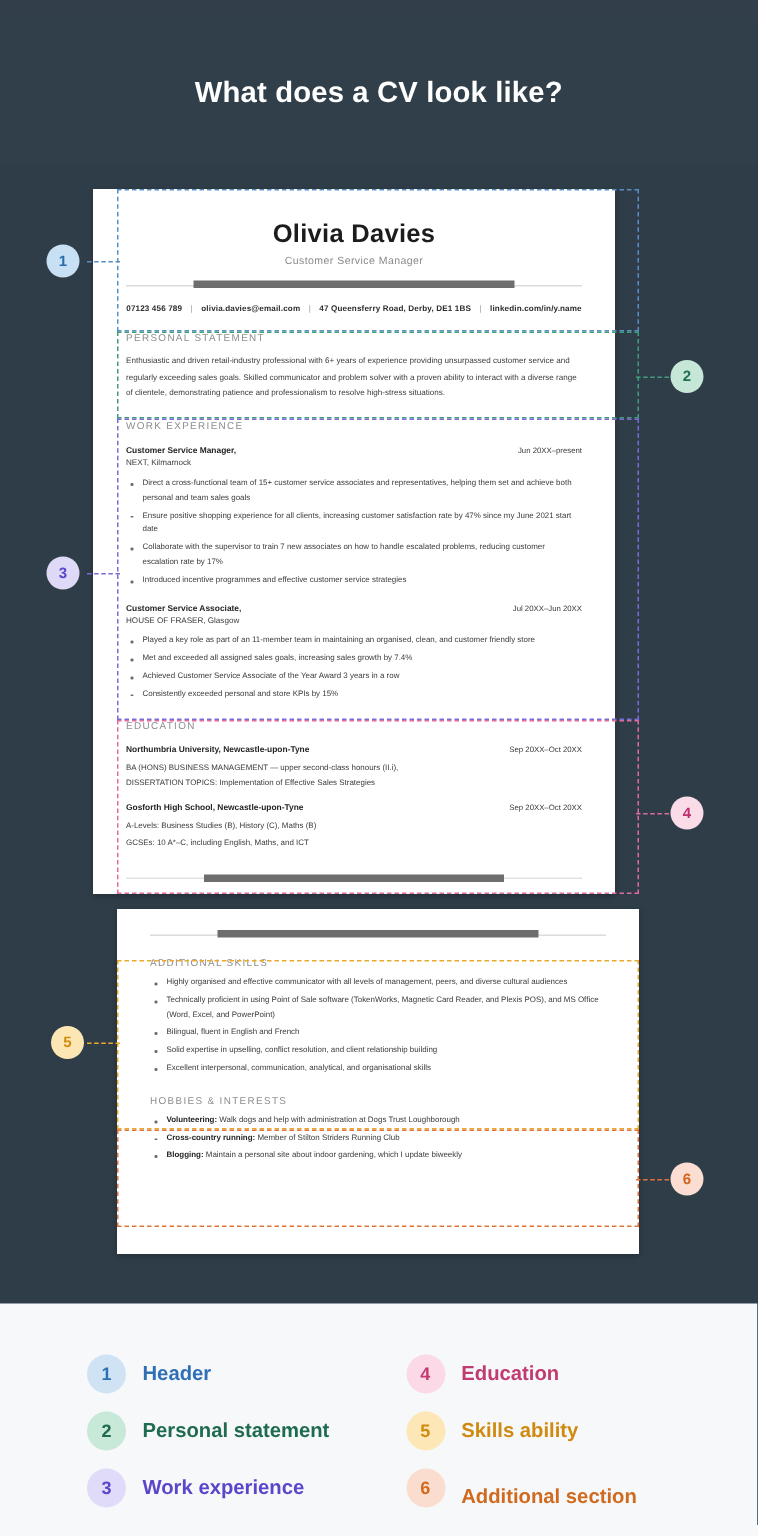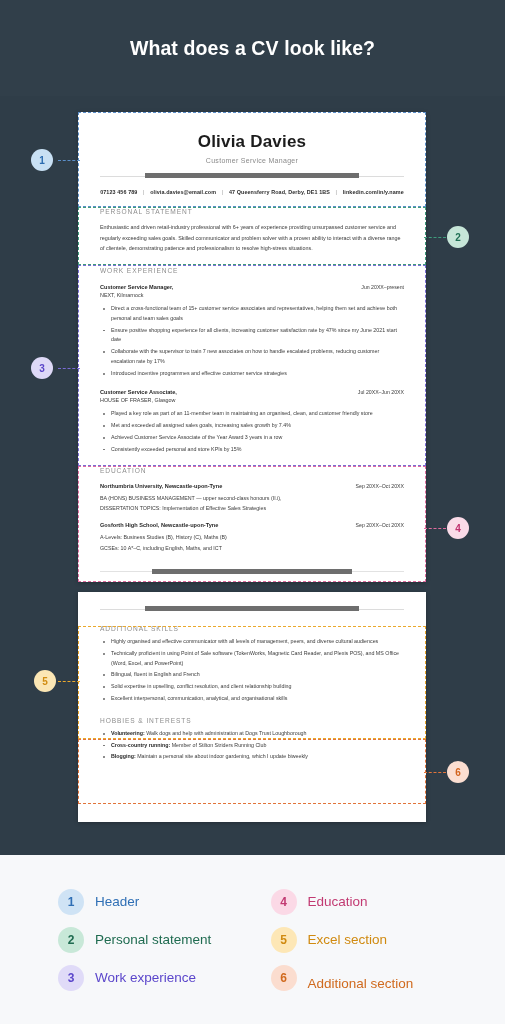--- a/index.html
+++ b/index.html
@@ -8,30 +8,30 @@
     font-family: "Liberation Sans", sans-serif;
     background: #323f4b;
     overflow: hidden;
   }
   .page { position: relative; width: 505px; height: 1024px; background: #2f3d48; }
 
   
   .title-band {
     height: 96px; width: 100%;
     background: #313f4a;
-    display: flex; align-items: center; justify-content: center;
+    display: flex; align-items: center; justify-content: center; margin-top: 14px;
   }
   .main-title {
     color: #ffffff; font-size: 19.5px; font-weight: bold; letter-spacing: .1px;
   }
   .sheet {
     position: absolute; background: #ffffff;
     box-shadow: 0 1px 4px rgba(0,0,0,.25);
   }
-  #sheet1 { left: 78px; top: 112px; width: 348px; height: 470px; }
+  #sheet1 { left: 62px; top: 112px; width: 348px; height: 470px; }
   #sheet2 { left: 78px; top: 592px; width: 348px; height: 230px; }
 
   .cv-inner { padding: 0 22px; }
 
   
   .cv-name { text-align: center; font-size: 17px; font-weight: bold; color: #1c1c1c; margin-top: 20px; letter-spacing:.2px;}
   .cv-role { text-align: center; font-size: 7px; color: #8a8a8a; margin-top: 5px; letter-spacing:.3px;}
   .rule-wrap { margin-top: 9px; position: relative; height: 6px; }
   .rule-thin { position:absolute; left:0; right:0; top:2.5px; height:1px; background:#dcdcdc; }
   .rule-thick { position:absolute; left:45px; right:45px; top:0; height:5px; background:#6e6e6e; }
@@ -98,21 +98,21 @@
     align-content: center; justify-content: center;
     padding: 0 40px;
     row-gap: 0; column-gap: 0;
   }
   .legend-item { display: flex; align-items: center; gap: 11px; padding-left: 18px; }
   .legend-badge {
     width: 26px; height: 26px; border-radius: 50%;
     display:flex; align-items:center; justify-content:center;
     font-size: 12px; font-weight: bold; flex: 0 0 auto;
   }
-  .legend-label { font-size: 13.5px; font-weight: normal; }
+  .legend-label { font-size: 13.5px; font-weight: bold; }
 </style>
 </head>
 <body>
 
 <div class="page">
 
   <div class="title-band">
     <div class="main-title">What does a CV look like?</div>
   </div>
 
@@ -297,21 +297,21 @@
     <div class="legend-item">
       <div class="legend-badge" style="background: rgb(200, 232, 216); color: rgb(31, 107, 80);">
           <span>2</span>
         </div>
       <div class="legend-label" style="color: rgb(31, 107, 80);">Personal statement</div>
     </div>
     <div class="legend-item">
       <div class="legend-badge" style="background: rgb(253, 231, 182); color: rgb(208, 138, 16);">
           <span>5</span>
         </div>
-      <div class="legend-label" style="color: rgb(208, 138, 16);">Excel section</div>
+      <div class="legend-label" style="color: rgb(208, 138, 16);">Skills ability</div>
     </div>
 
     <div class="legend-item">
       <div class="legend-badge" style="background: rgb(224, 219, 248); color: rgb(91, 70, 203);">
           <span>3</span>
         </div>
       <div class="legend-label" style="color: rgb(91, 70, 203);">Work experience</div>
     </div>
     <div class="legend-item">
       <div class="legend-badge" style="background: rgb(251, 221, 207); color: rgb(208, 106, 30);">

